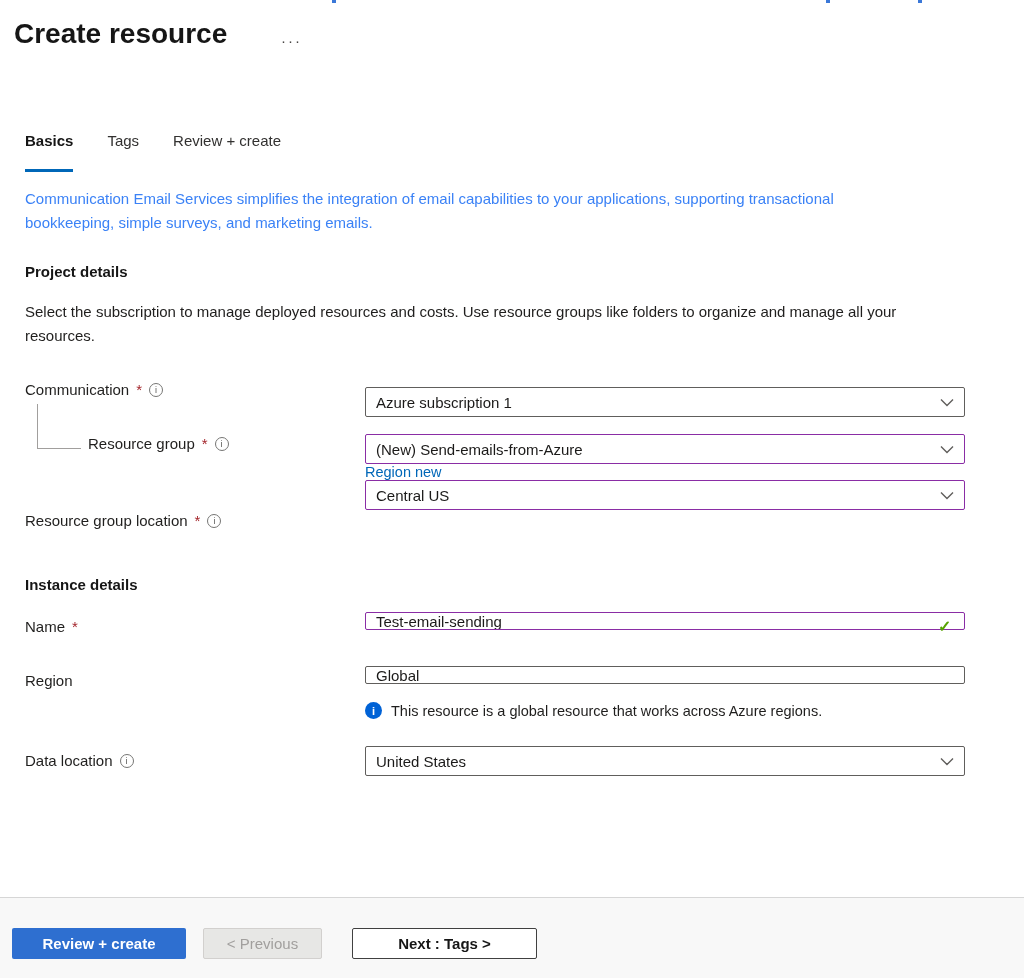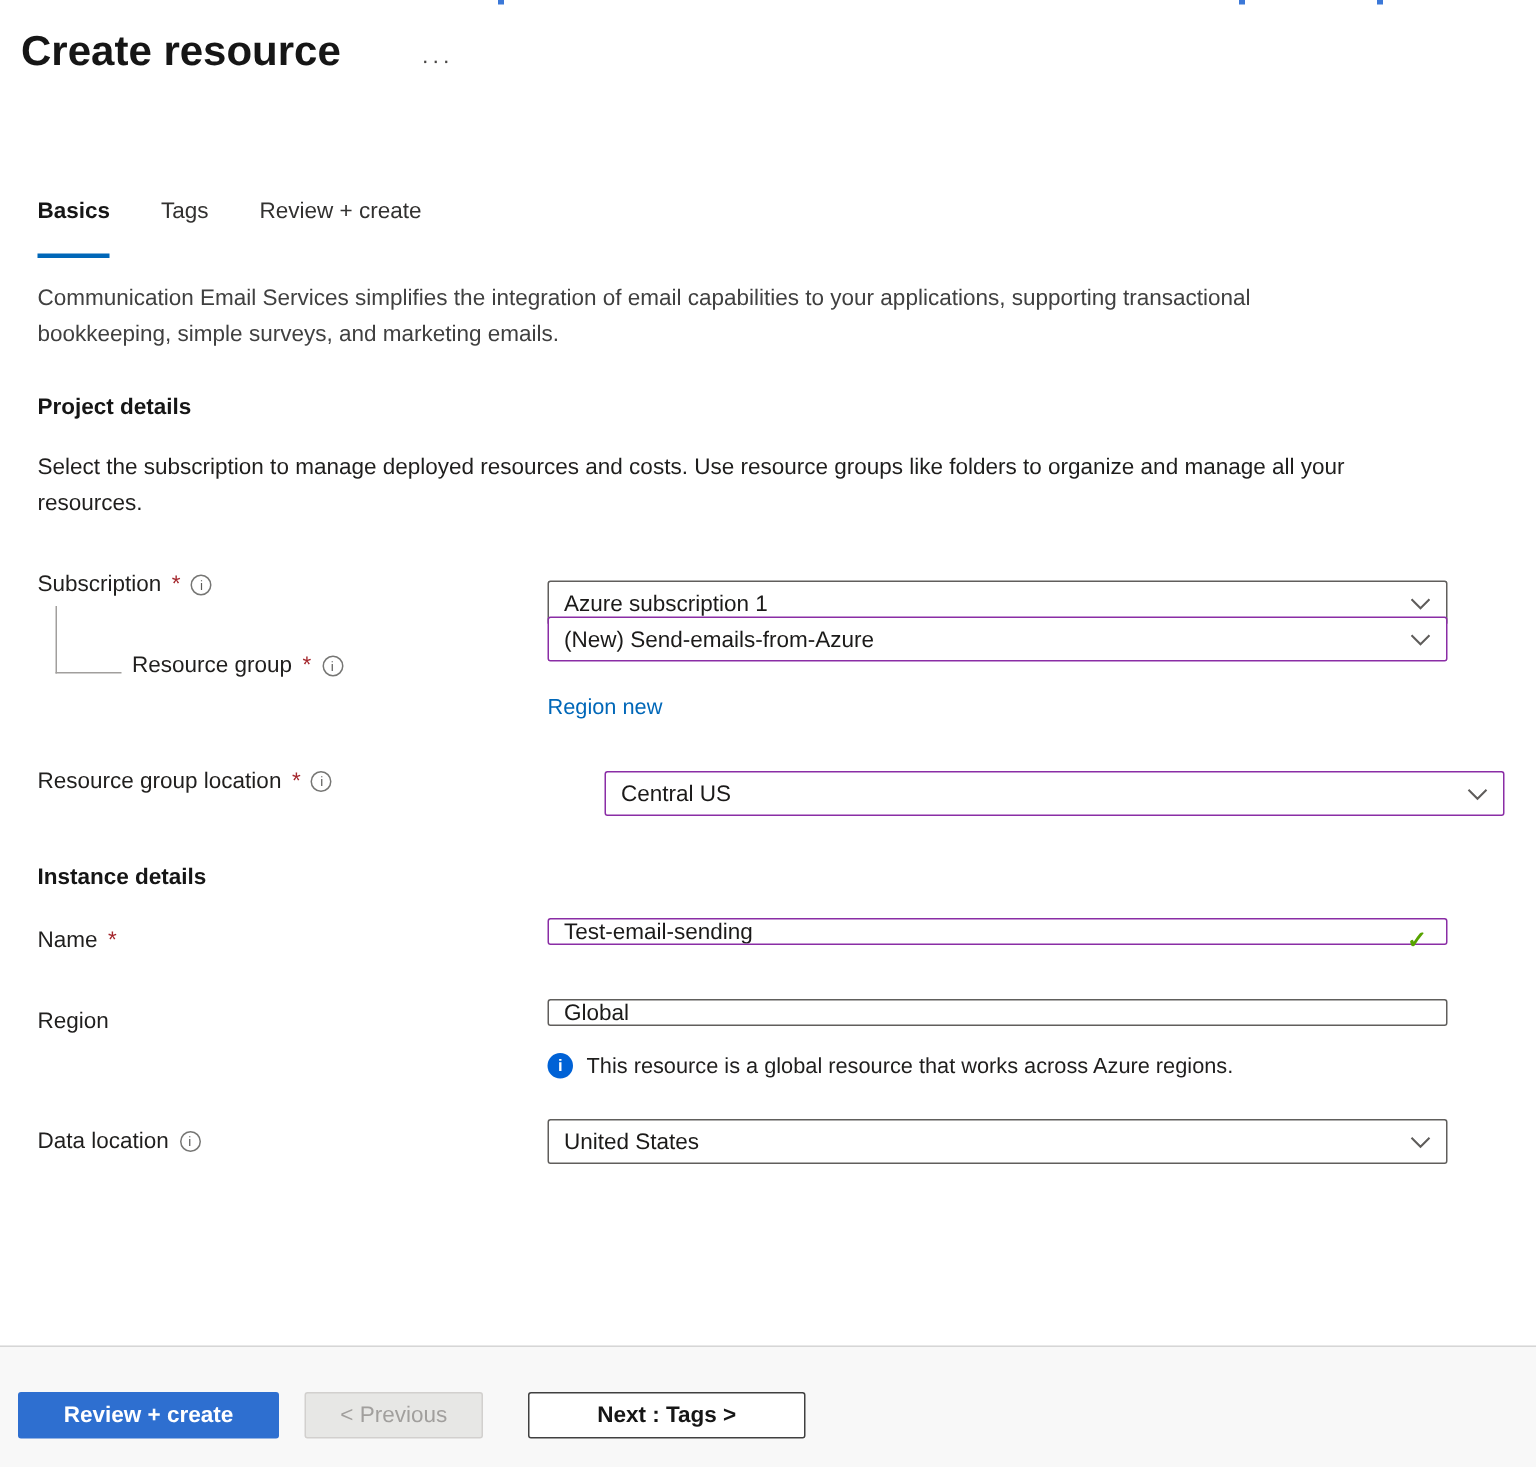--- a/index.html
+++ b/index.html
@@ -11,21 +11,21 @@
   .frag { position:absolute; top:0; height:3px; width:4px; background:#3b78d8; }
 
   .page-title { left:14px; top:18px; font-size:28px; font-weight:700; color:#161616; }
   .title-ellipsis { left:281px; top:32px; font-size:15px; color:#484644; letter-spacing:2px; cursor:pointer; }
 
   
   .tabs { left:25px; top:132px; display:flex; gap:34px; }
   .tab { font-size:15px; color:#323130; padding-bottom:20px; cursor:pointer; border-bottom:3px solid transparent; }
   .tab.active { font-weight:700; color:#161616; border-bottom-color:#0067b8; }
 
-  .intro { left:25px; top:187px; width:880px; font-size:15px; line-height:24px; color:#404040; }
+  .intro { left:25px; top:187px; width:880px; font-size:15px; line-height:24px; color:#3b82f6; }
   .section-h { font-size:15px; font-weight:700; color:#161616; }
   .section-p { width:895px; font-size:15px; line-height:24px; color:#1f1e1d; }
 
   .lbl { font-size:15px; color:#201f1e; display:flex; align-items:center; gap:7px; }
   .req { color:#a4262c; font-size:15px; }
   .info-o { width:14px; height:14px; border:1px solid #767674; border-radius:50%;
             font-size:9px; color:#5a5a58; display:inline-flex; align-items:center;
             justify-content:center; font-style:normal; cursor:pointer; flex:0 0 auto; }
 
   .field { left:365px; width:600px; height:30px; background:#fff; border:1px solid #605e5c;
@@ -75,56 +75,56 @@
   <div class="tab">Tags</div>
   <div class="tab">Review + create</div>
 </div>
 
 <p class="abs intro">Communication Email Services simplifies the integration of email capabilities to your applications, supporting transactional bookkeeping, simple surveys, and marketing emails.</p>
 
 <h2 class="abs section-h" style="left:25px; top:263px;">Project details</h2>
 <p class="abs section-p" style="left:25px; top:300px;">Select the subscription to manage deployed resources and costs. Use resource groups like folders to organize and manage all your resources.</p>
 
 <div class="abs lbl" style="left:25px; top:381px;">
-  <span>Subscription</span>
+  <span>Communication</span>
   <span class="req">*</span>
   <i class="info-o">i</i>
 </div>
 <div class="abs field" style="top:387px;">
   <span class="val">Azure subscription 1</span>
   <span class="chev">
     <svg width="14" height="9" viewBox="0 0 14 9">
         <polyline points="1,1.5 7,7.5 13,1.5" fill="none" stroke="#605e5c" stroke-width="1.4"></polyline>
       </svg>
   </span>
 </div>
 
 <div class="abs connector"></div>
 
 <div class="abs lbl" style="left:88px; top:435px;">
   <span>Resource group</span>
   <span class="req">*</span>
   <i class="info-o">i</i>
 </div>
-<div class="abs field dirty" style="top:411px;">
+<div class="abs field dirty" style="top:434px;">
   <span class="val">(New) Send-emails-from-Azure</span>
   <span class="chev">
     <svg width="14" height="9" viewBox="0 0 14 9">
         <polyline points="1,1.5 7,7.5 13,1.5" fill="none" stroke="#605e5c" stroke-width="1.4"></polyline>
       </svg>
   </span>
 </div>
 <a class="abs link" style="left:365px; top:464px;">Region new</a>
 
 <div class="abs lbl" style="left:25px; top:512px;">
   <span>Resource group location</span>
   <span class="req">*</span>
   <i class="info-o">i</i>
 </div>
-<div class="abs field dirty" style="top:514px;margin-left:38px;">
+<div class="abs field dirty" style="top:480px;">
   <span class="val">Central US</span>
   <span class="chev">
     <svg width="14" height="9" viewBox="0 0 14 9">
         <polyline points="1,1.5 7,7.5 13,1.5" fill="none" stroke="#605e5c" stroke-width="1.4"></polyline>
       </svg>
   </span>
 </div>
 
 <h2 class="abs section-h" style="left:25px; top:576px;">Instance details</h2>
 

